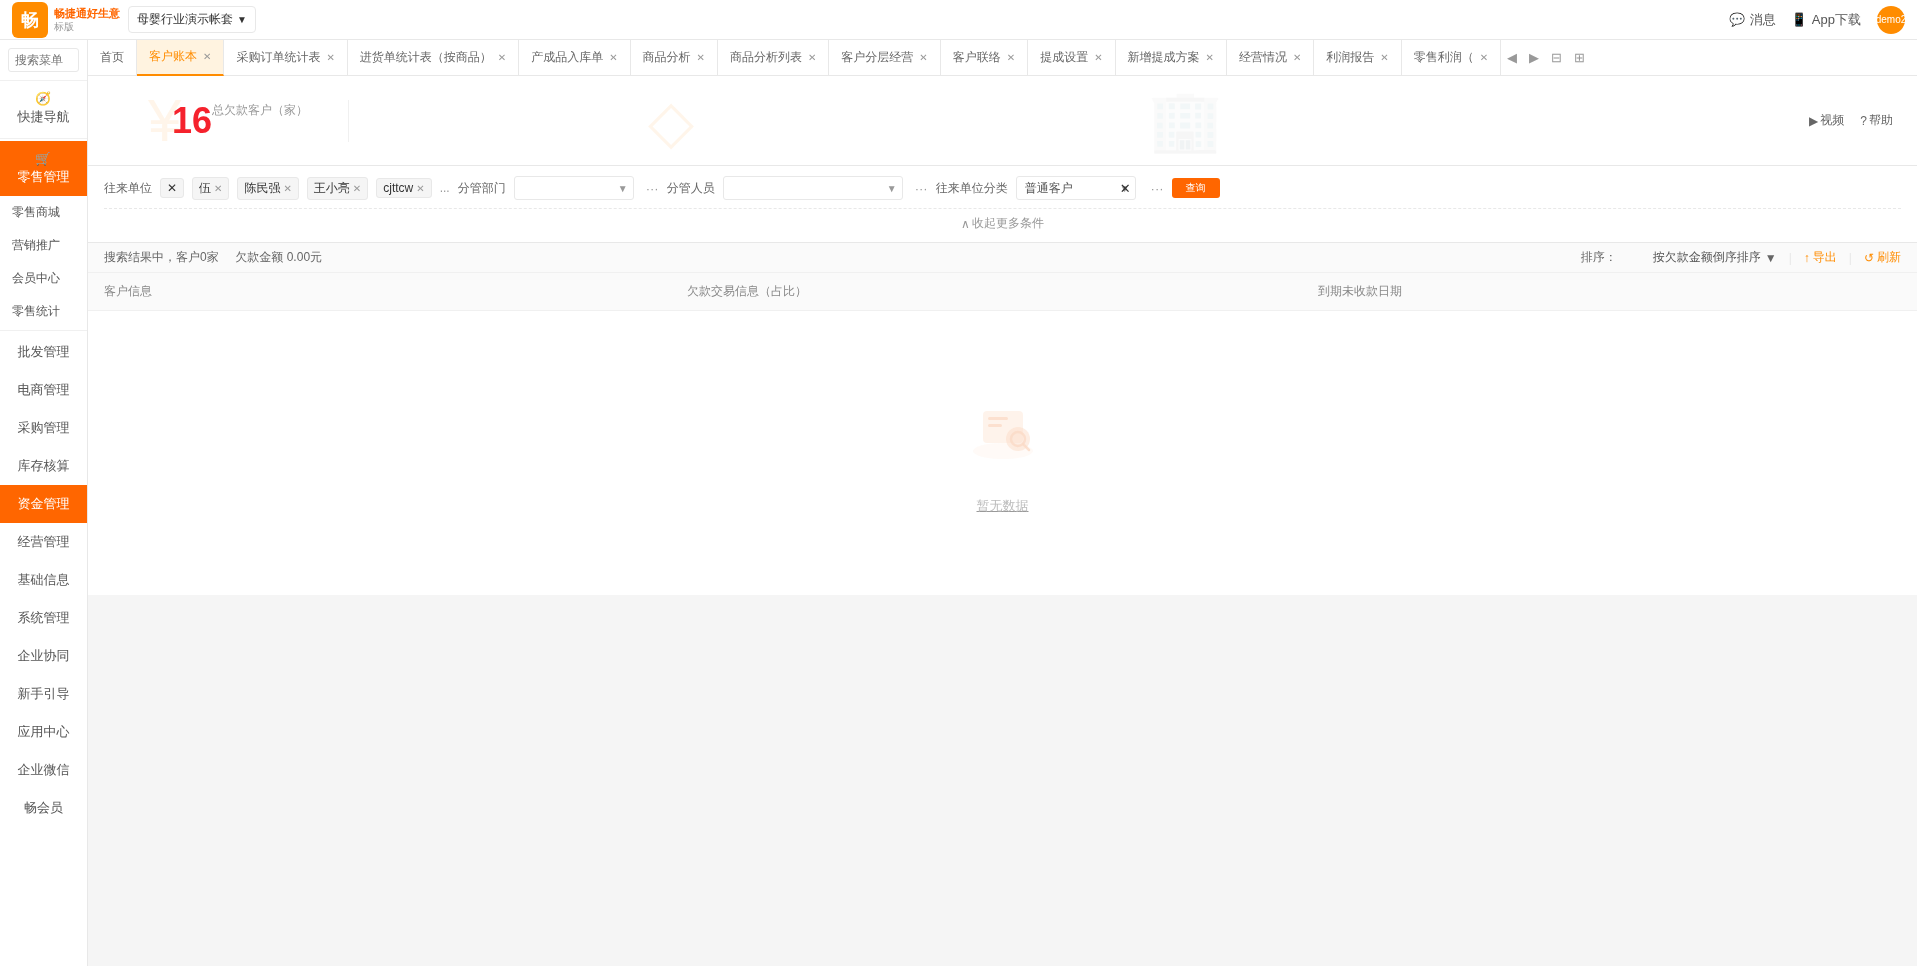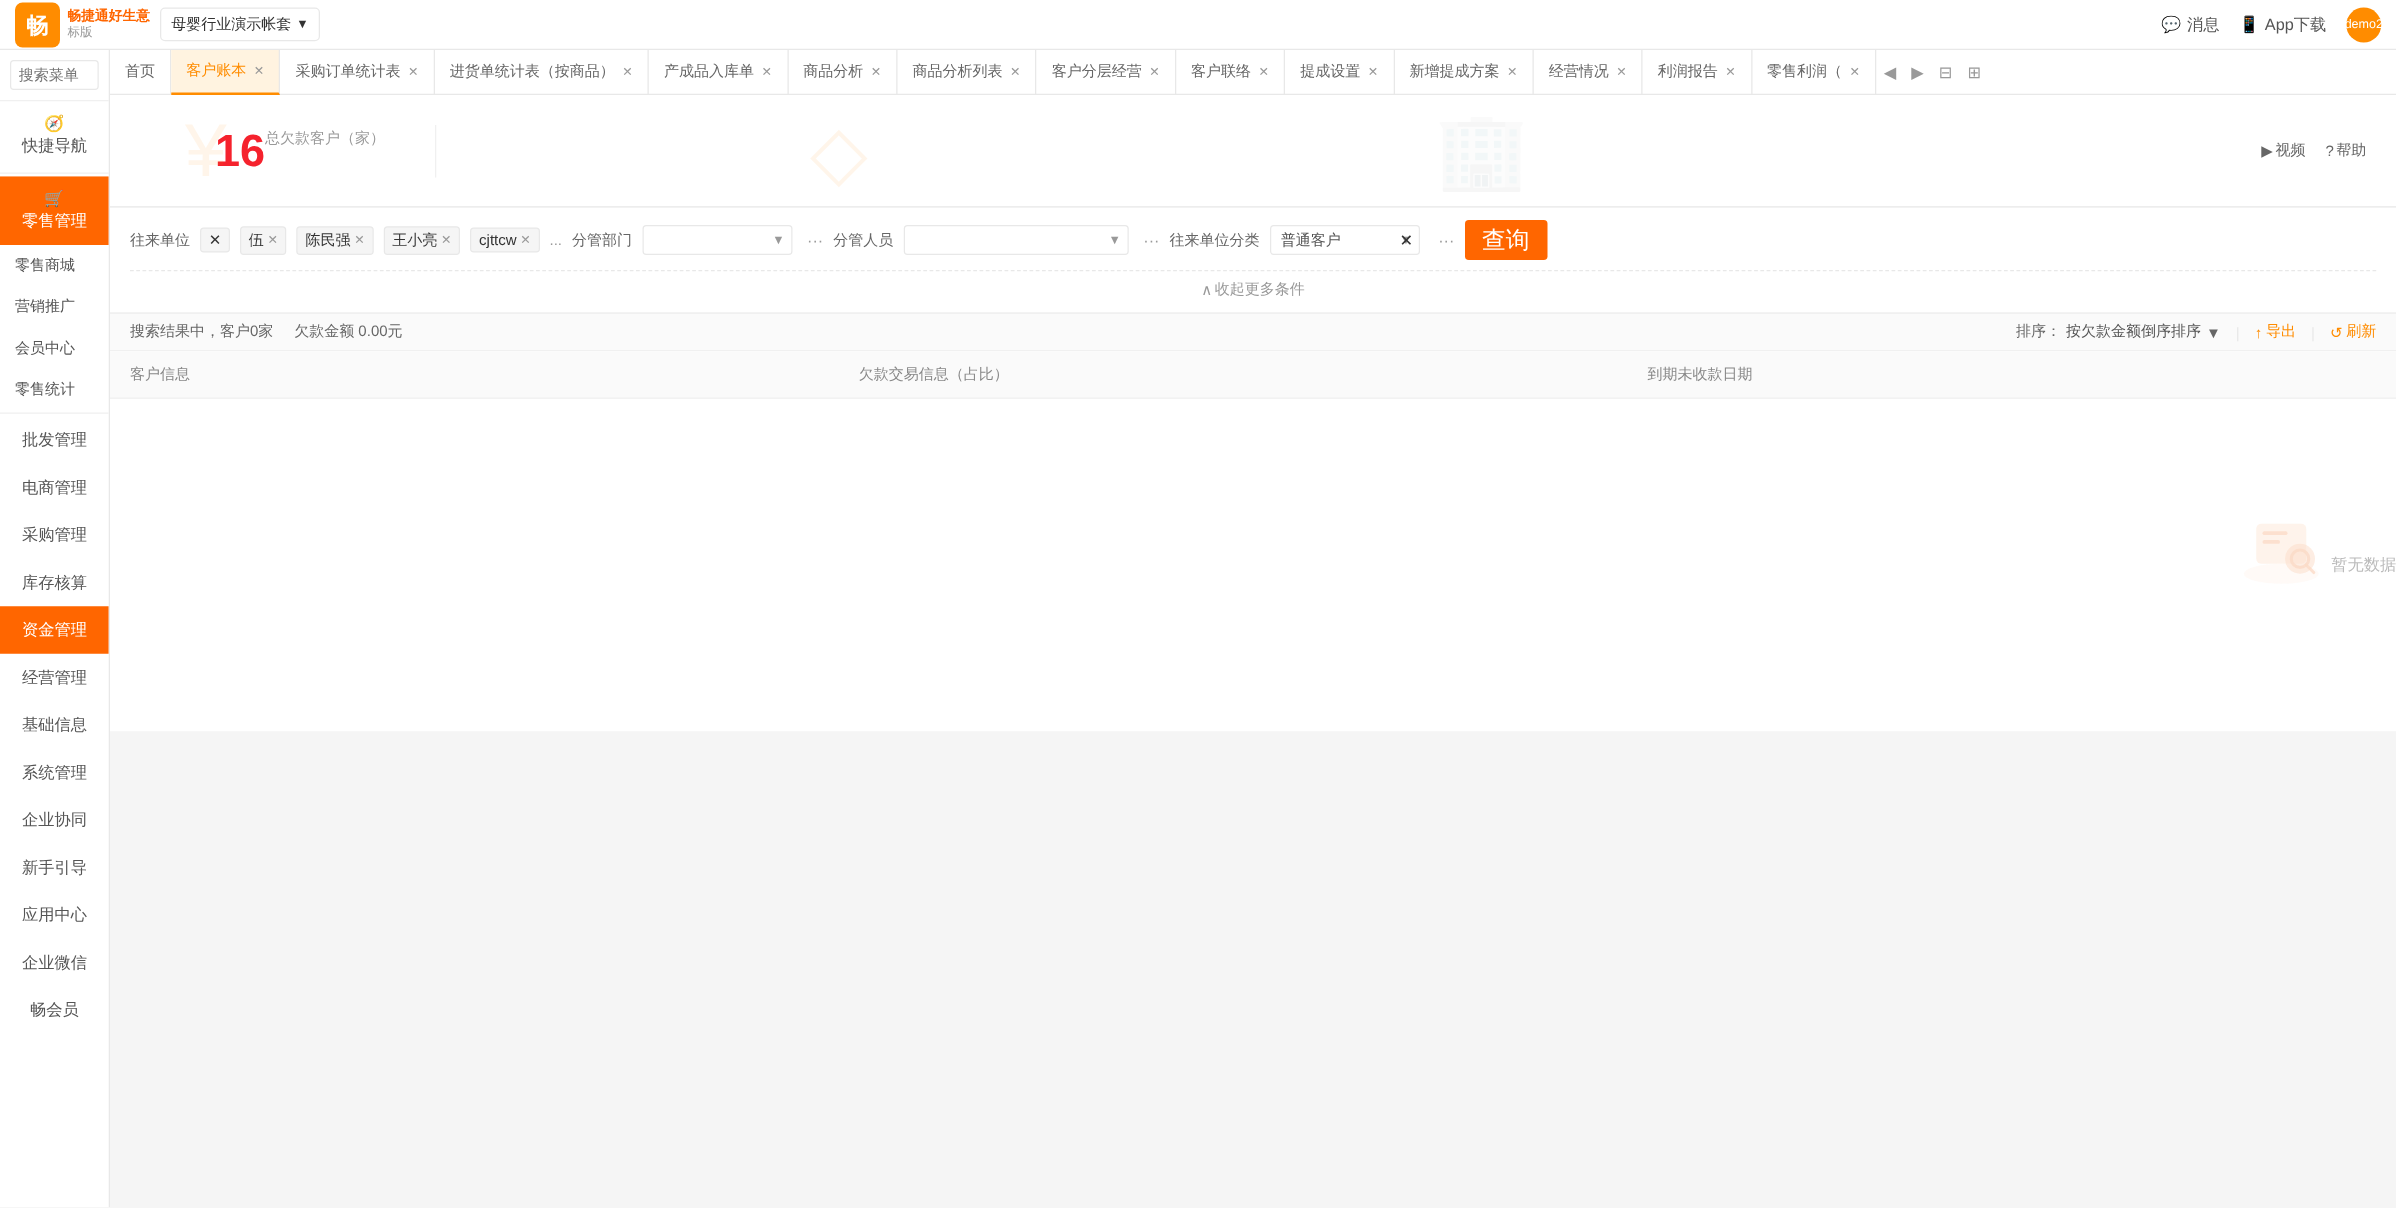--- a/index.html
+++ b/index.html
@@ -70,25 +70,25 @@
 
     
     .data-table { width: 100%; background: #fff; }
     .table-header { display: flex; background: #fafafa; border-bottom: 1px solid #f0f0f0; padding: 10px 16px; font-size: 12px; color: #888; }
     .col-customer { flex: 2; }
     .col-debt { flex: 2; }
     .col-repayment { flex: 2; }
     .col-date { flex: 2; margin-left: 48px; }
 
     
-    .empty-state { display: flex; flex-direction: row; align-items: center; justify-content: flex-end; padding: 80px 0; color: #999; }
+    .empty-state { display: flex; flex-direction: column; align-items: center; justify-content: flex-end; padding: 80px 0; color: #999; text-decoration: underline; }
     .empty-icon { font-size: 60px; margin-bottom: 12px; opacity: 0.4; }
     .empty-text { font-size: 13px; color: #bbb; }
 
-    .orange-btn { background: #ff6600; color: #fff; border: none; border-radius: 3px; padding: 3px 14px; cursor: pointer; font-size: 19px; }
+    .orange-btn { background: #ff6600; color: #fff; border: none; border-radius: 3px; padding: 3px 14px; cursor: pointer; font-size: 10px; }
 
     .chevron { display: inline-block; font-size: 10px; }
   </style>
 </head>
 <body>
 
 <div class="app-container">
 
   <div class="top-bar">
     <div class="logo-area">
@@ -331,21 +331,21 @@
 
         <div class="query-result-bar">
           <div>
             <span>搜索结果中，客户0家</span>
             &nbsp;&nbsp;&nbsp;
             <span>欠款金额 0.00元</span>
           </div>
           <div class="result-actions">
             <div class="sort-select">
               <span>排序：</span>
-              <span style="color:#555;cursor:pointer;">按欠款金额倒序排序</span>
+              <span style="color:#555;cursor:pointer;margin-left:32px;">按欠款金额倒序排序</span>
               <span>▼</span>
             </div>
             <span class="divider-v">|</span>
             <span class="action-btn">
               <span>↑</span>
               <span>导出</span>
             </span>
             <span class="divider-v">|</span>
             <span class="action-btn">
               <span>↺</span>

